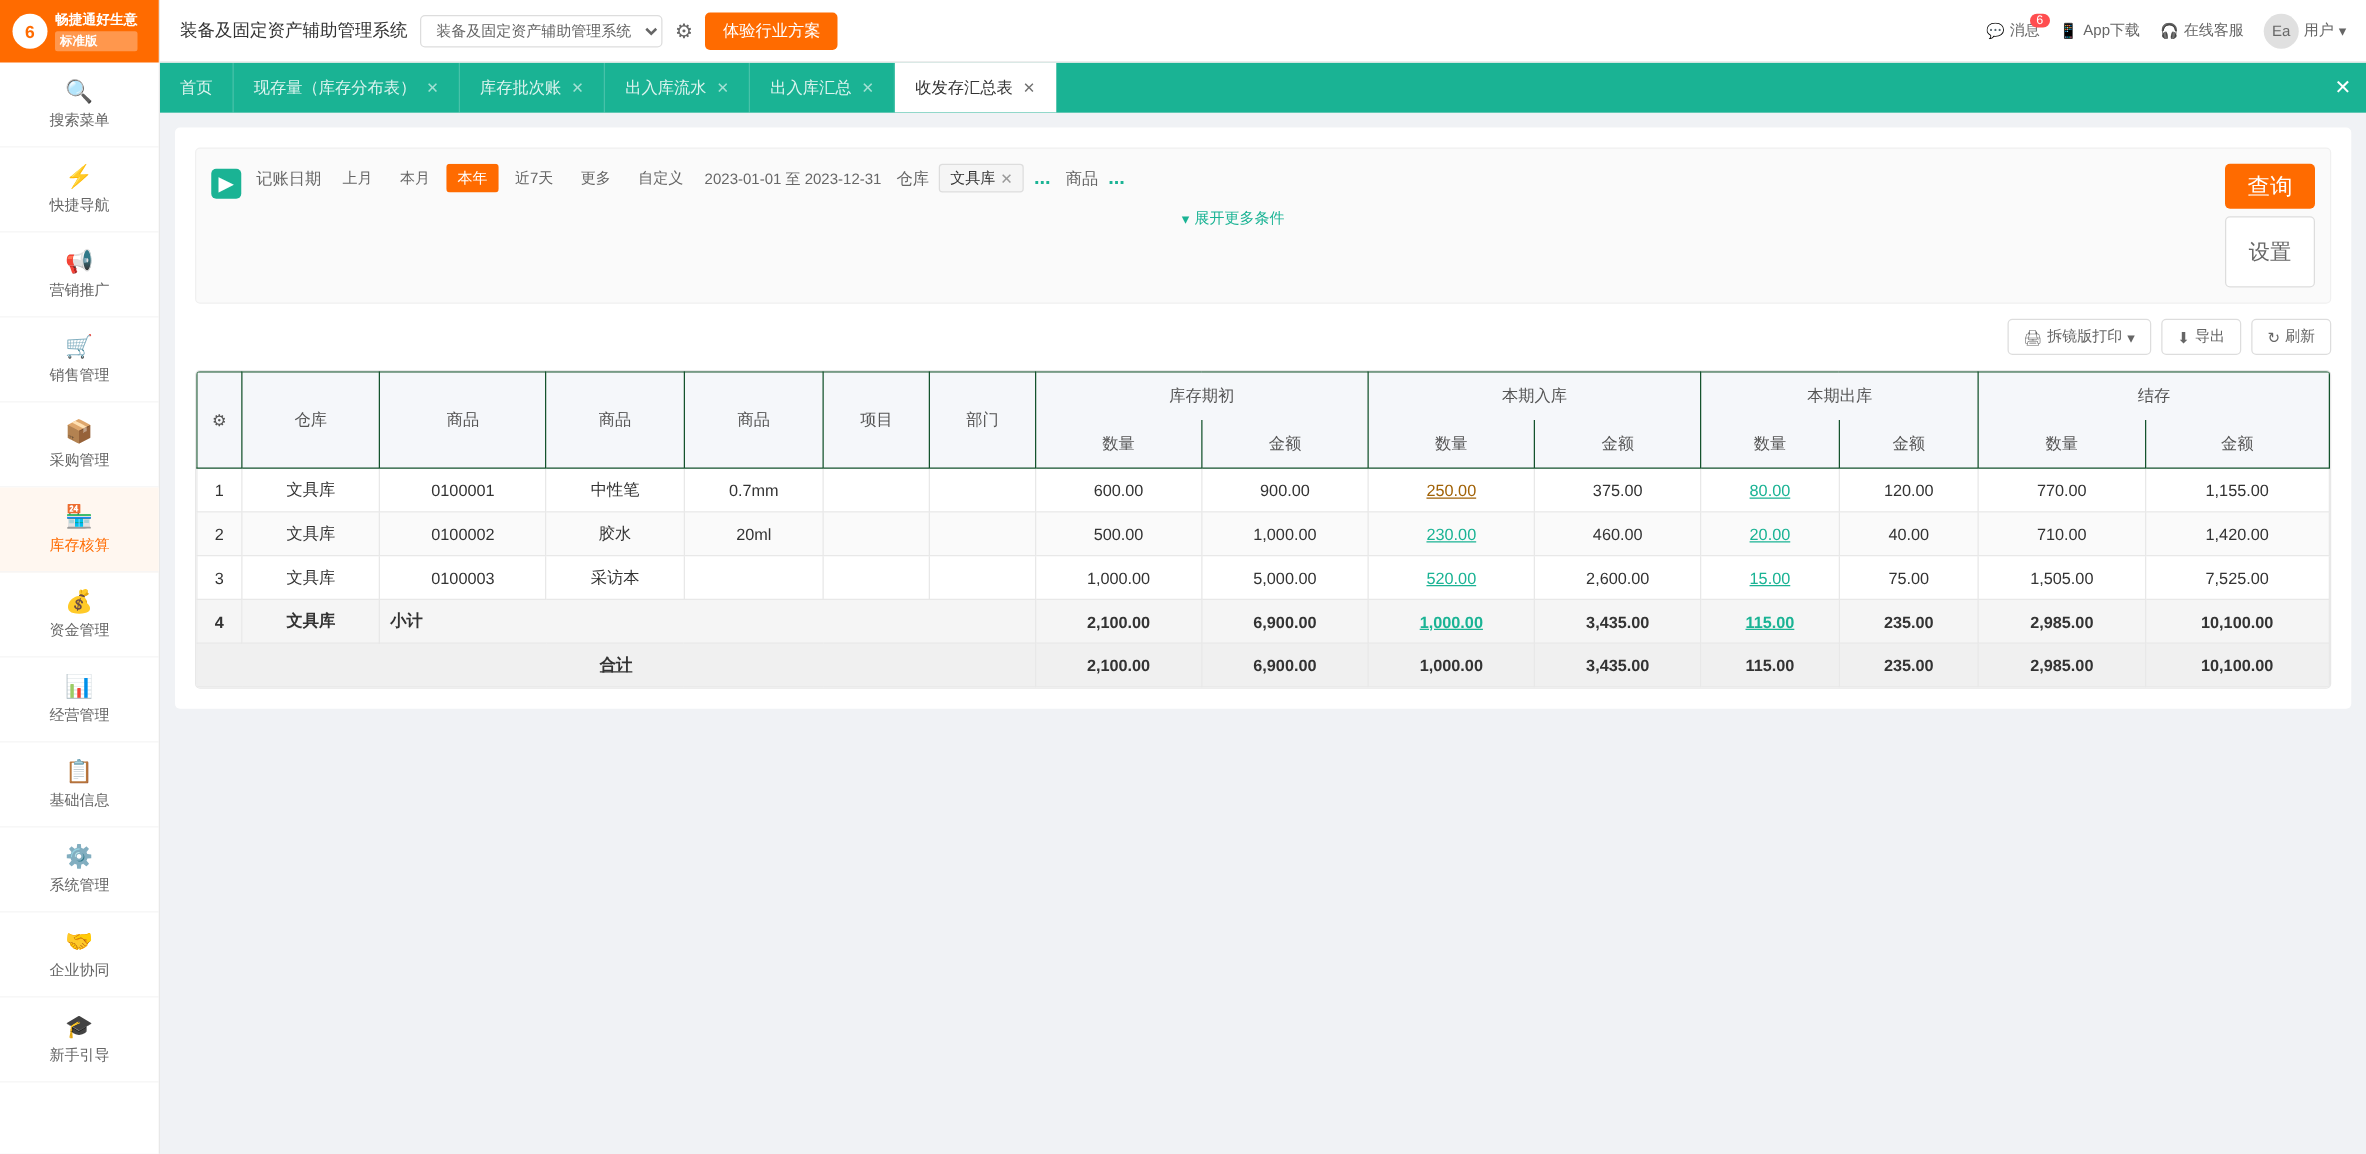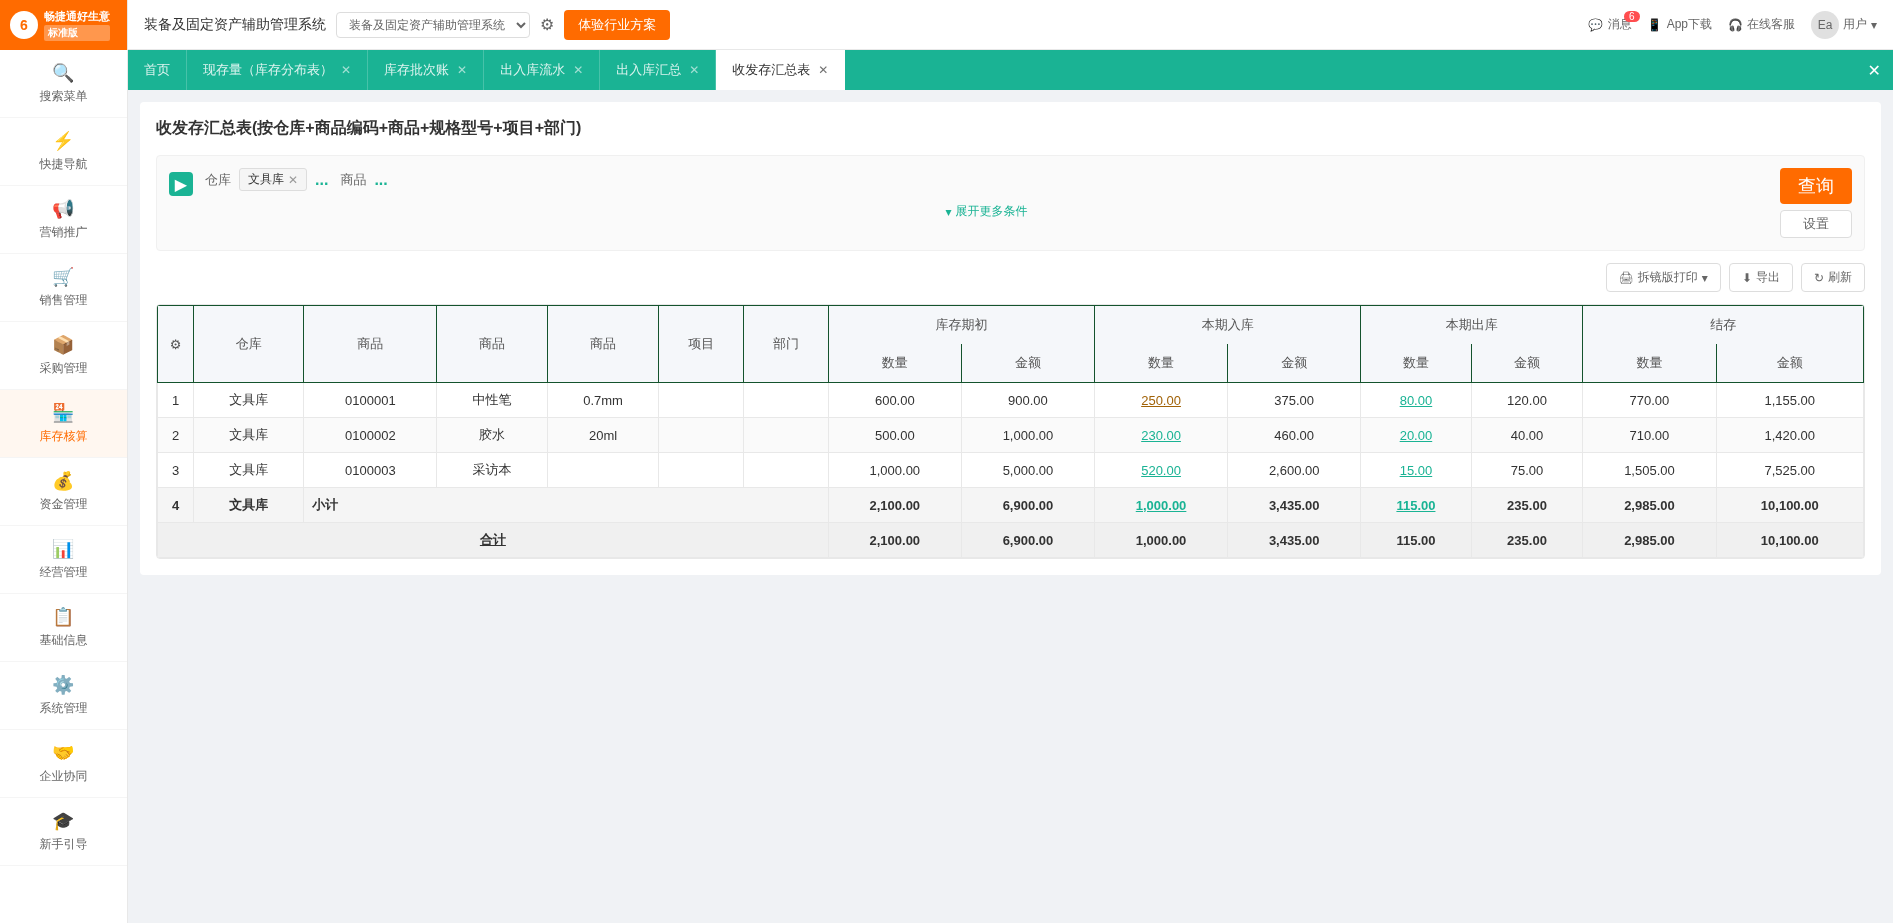--- a/index.html
+++ b/index.html
@@ -77,21 +77,21 @@
     .date-tabs { display: flex; gap: 4px; align-items: center; }
     .date-tab { padding: 2px 8px; border-radius: 3px; cursor: pointer; font-size: 12px; color: #666; border: 1px solid transparent; }
     .date-tab.active { background: #ff6b00; color: white; }
     .date-range { font-size: 12px; color: #666; margin-top: 2px; }
     .warehouse-tag { background: #f5f5f5; border: 1px solid #ddd; border-radius: 3px; padding: 2px 8px; font-size: 12px; display: flex; align-items: center; gap: 4px; }
     .tag-close { cursor: pointer; color: #999; }
     .ellipsis-btn { color: #1ab394; cursor: pointer; font-size: 16px; font-weight: bold; }
     .expand-more { color: #1ab394; cursor: pointer; font-size: 12px; display: flex; align-items: center; gap: 4px; }
     .filter-actions { display: flex; flex-direction: column; gap: 6px; }
     .btn-query { background: #ff6b00; color: white; border: none; padding: 6px 18px; border-radius: 4px; cursor: pointer; font-size: 18px; }
-    .btn-setting { background: white; color: #666; border: 1px solid #ddd; padding: 4px 12px; border-radius: 4px; cursor: pointer; font-size: 13px; }
+    .btn-setting { background: white; color: #666; border: 1px solid #ddd; padding: 16px 12px; border-radius: 4px; cursor: pointer; font-size: 17px; }
 
     .toolbar { display: flex; justify-content: flex-end; gap: 8px; margin-bottom: 12px; align-items: center; }
     .toolbar-btn { background: white; border: 1px solid #ddd; color: #666; padding: 5px 12px; border-radius: 4px; cursor: pointer; font-size: 12px; display: flex; align-items: center; gap: 4px; }
 
     
     .table-wrapper { border: 1px solid #e8e8e8; border-radius: 4px; overflow: hidden; }
     table { width: 100%; border-collapse: collapse; font-size: 13px; }
     thead tr { background: #f5f7fa; }
     thead th { padding: 10px 8px; border: 1px solid #14532d; text-align: center; color: #555; font-weight: 500; white-space: nowrap; }
     tbody tr { background: white; }
@@ -222,25 +222,36 @@
   </div>
   <div class="tab-item active">
     <span>收发存汇总表</span>
     <span class="tab-close">✕</span>
   </div>
   <div class="tab-bar-close">✕</div>
 </div>
 
 <div class="main-content">
   <div class="page-container">
-    <div class="page-title">收发存汇总表(按仓库+商品编码+商品+规格型号+项目+部门)</div>
 
     <div class="filter-bar">
       <button class="filter-expand-btn">▶</button>
       <div class="filter-fields">
+        <div class="filter-group">
+          <span class="filter-label">记账日期</span>
+          <div class="date-tabs">
+            <span class="date-tab">上月</span>
+            <span class="date-tab">本月</span>
+            <span class="date-tab active">本年</span>
+            <span class="date-tab">近7天</span>
+            <span class="date-tab">更多</span>
+            <span class="date-tab">自定义</span>
+          </div>
+          <div class="date-range">2023-01-01 至 2023-12-31</div>
+        </div>
 
         <div class="filter-group">
           <span class="filter-label">仓库</span>
           <div class="warehouse-tag">
             <span>文具库</span>
             <span class="tag-close">✕</span>
           </div>
           <span class="ellipsis-btn">...</span>
         </div>
 

